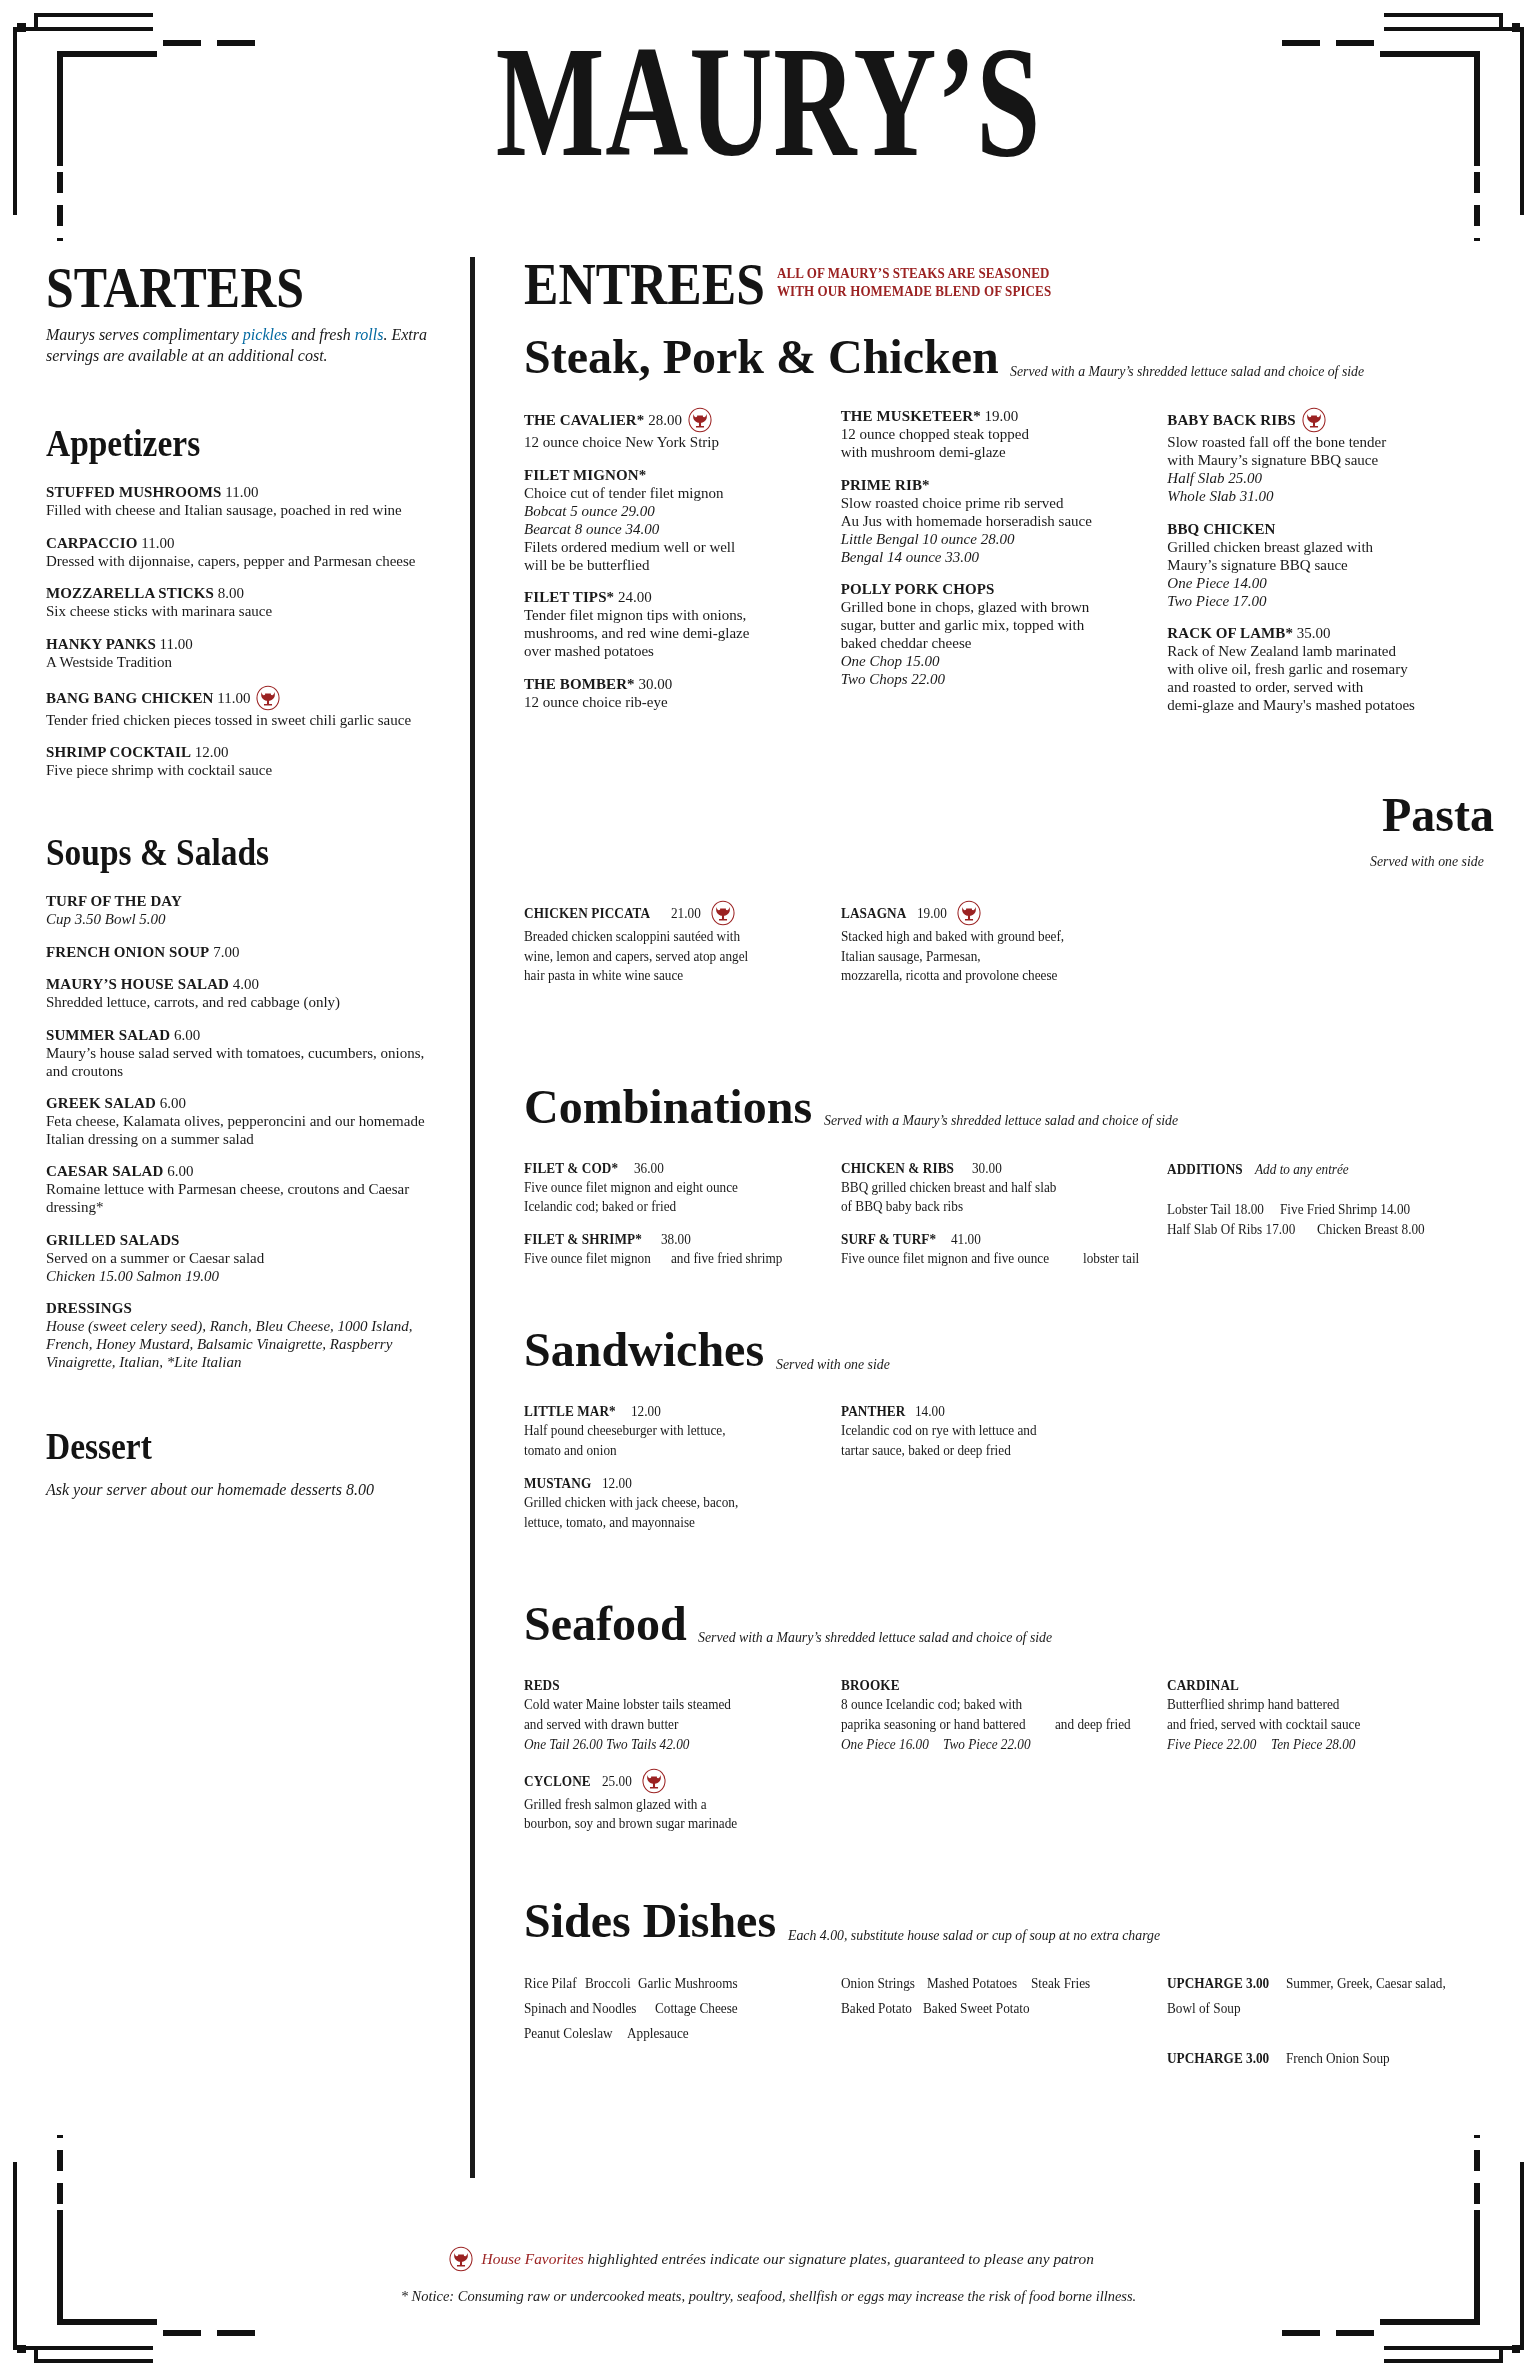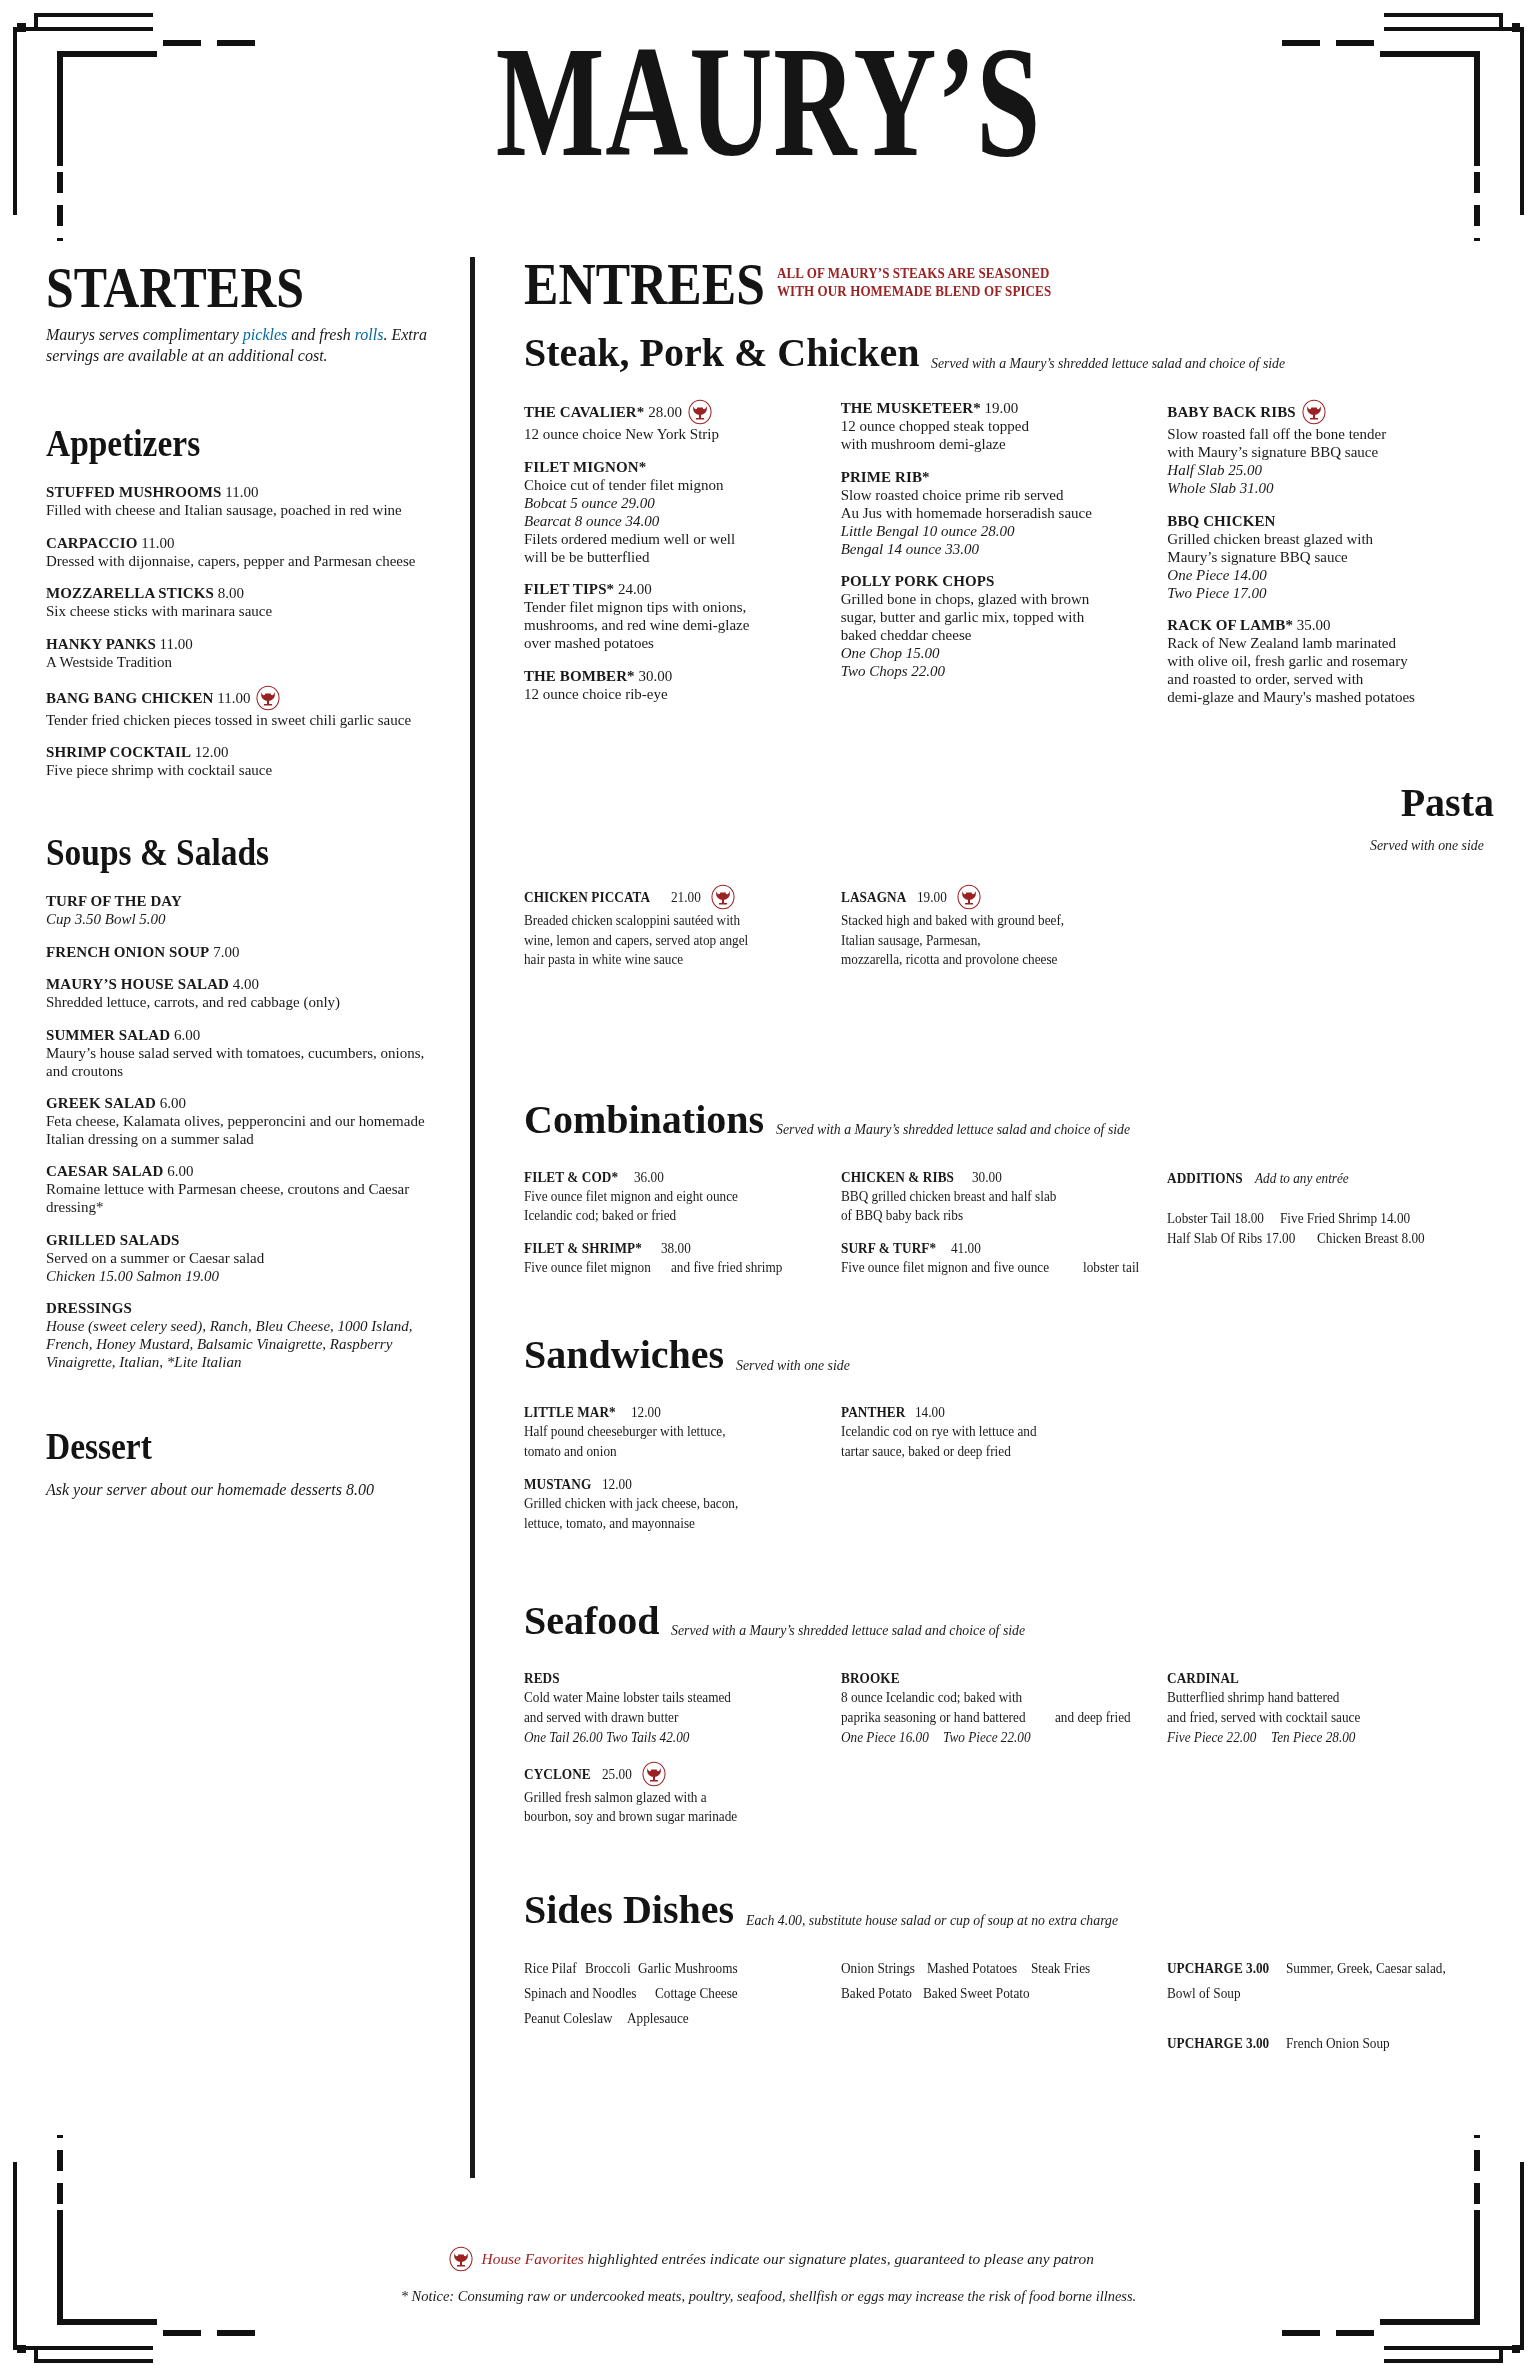--- a/index.html
+++ b/index.html
@@ -110,21 +110,21 @@
     font-size:38px;
     line-height:1.0;
     transform:scaleX(0.88);
     transform-origin:left bottom;
     color:#141414;
     margin:0;
   }
   .script-head{
     font-family:"Liberation Serif", serif;
     font-weight:700;
-    font-size:40px;
+    font-size:48px;
     color:#141414;
   }
   .intro{
     font-style:italic;font-size:16px;line-height:1.33;margin:9.6px 0 0 0;
   }
   .red{color:#0369a1;font-style:italic;}
   .entree-tagline{
     color:#9b2222;font-weight:700;font-size:14px;line-height:1.18;
     letter-spacing:0.1px;
     transform:scaleX(0.93);transform-origin:left center;
@@ -446,21 +446,21 @@
   <path d="M9.5 10.5 C9.5 10.5 10.5 15 13.2 15.6 C14.6 15.9 15.6 15 15.6 14.2
            L15.6 13.2 L24.4 13.2 L24.4 14.2 C24.4 15 25.4 15.9 26.8 15.6
            C29.5 15 30.5 10.5 30.5 10.5
            L30.5 15.2 C30.5 20.5 25.6 23.6 21.6 24.2
            L21.6 29.4 L26.2 29.4 L26.2 31.4 L13.8 31.4 L13.8 29.4 L18.4 29.4
            L18.4 24.2 C14.4 23.6 9.5 20.5 9.5 15.2 Z" fill="#9b2222"></path>
 </svg></span></div><div class="ds">Stacked high and baked with ground beef,</div><div class="ds">Italian sausage, Parmesan,</div><div class="ds">mozzarella, ricotta and provolone cheese</div></div>
         </div>
     </div>
 
-    <div class="section-title-row" style="margin-top:112px;">
+    <div class="section-title-row" style="margin-top:79px;">
       <div class="script-head">Combinations</div>
       <div class="sec-note" style="padding-bottom:4.8px;">Served with a Maury’s shredded lettuce salad and choice of side</div>
     </div>
     <div class="grid3 cond" style="margin-top:25px;">
       <div class="col" style="width:317px;" id="comb-c1">
           <div class="item conditem"><div><span class="nm">FILET &amp; COD*</span><span class="pr"> 36.00</span></div><div class="ds">Five ounce filet mignon and eight ounce</div><div class="ds">Icelandic cod; baked or fried</div></div>
           <div class="item conditem"><div><span class="nm">FILET &amp; SHRIMP*</span><span class="pr"> 38.00</span></div><div class="ds">Five ounce filet mignon</div><div class="ds">and five fried shrimp</div></div>
         </div>
       <div class="col" style="width:327px;" id="comb-c2">
           <div class="item conditem"><div><span class="nm">CHICKEN &amp; RIBS</span><span class="pr"> 30.00</span></div><div class="ds">BBQ grilled chicken breast and half slab</div><div class="ds">of BBQ baby back ribs</div></div>

